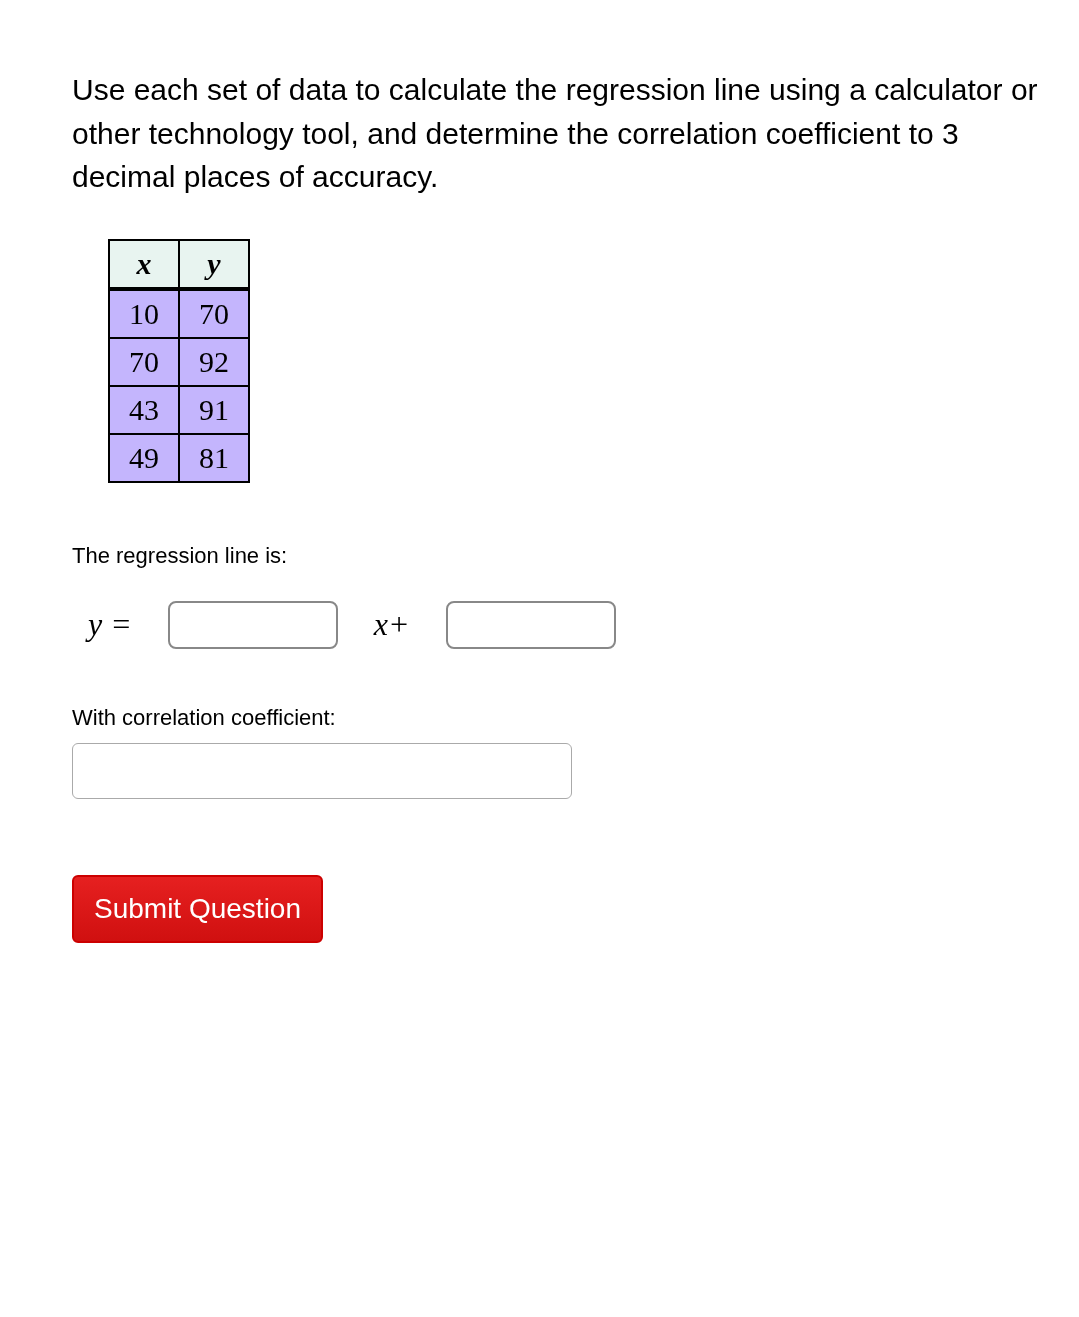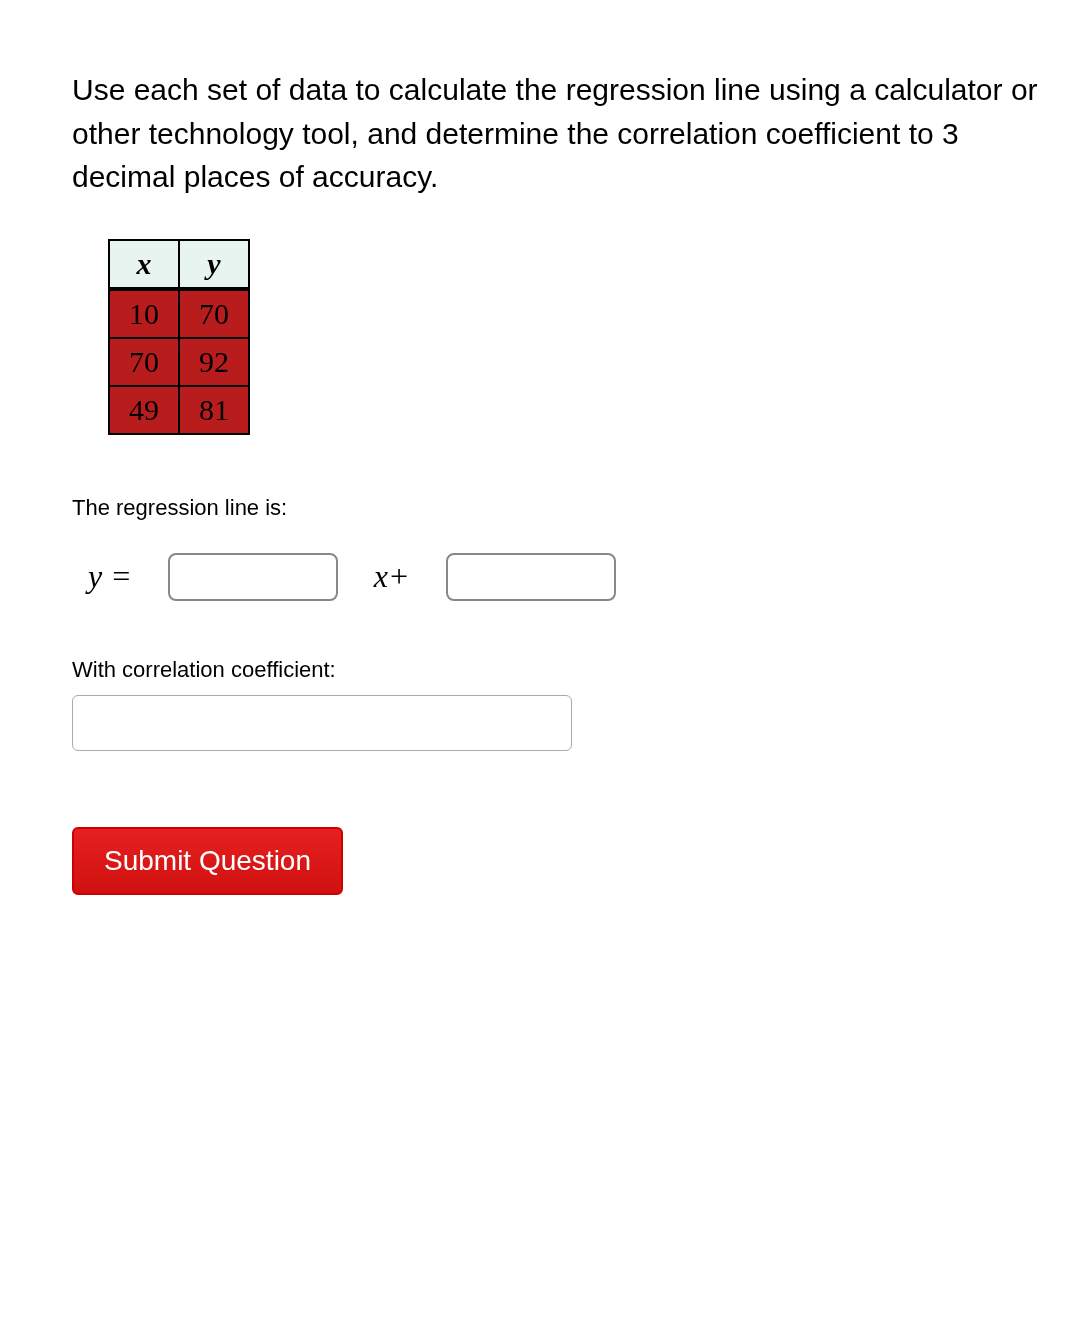--- a/index.html
+++ b/index.html
@@ -36,21 +36,21 @@
       min-width: 70px;
     }
     th {
       background: #e8f4f0;
       font-style: italic;
       font-weight: bold;
       font-family: Georgia, serif;
       border-bottom: 4px solid #000;
     }
     td {
-      background: #b91c1c;
+      background: #c4b5fd;
       font-family: Georgia, 'Times New Roman', serif;
       text-align: center;
     }
     .section-label {
       font-size: 22px;
       margin-bottom: 12px;
       margin-top: 40px;
     }
     .equation-row {
       display: flex;
@@ -84,21 +84,21 @@
       margin-top: 8px;
       margin-bottom: 60px;
       display: block;
     }
     .submit-btn {
       background: #dc1c1c;
       background: linear-gradient(to bottom, #e62020, #d01010);
       color: #fff;
       border: 2px solid #c00;
       border-radius: 6px;
-      padding: 16px 30px;
+      padding: 16px 20px;
       font-size: 28px;
       cursor: pointer;
       margin-left: 16px;
     }
     .corr-label {
       margin-top: 30px;
     }
   </style>
 </head>
 <body>
@@ -118,20 +118,24 @@
     <tbody>
       <tr>
         <td>10</td>
         <td>70</td>
       </tr>
       <tr>
         <td>70</td>
         <td>92</td>
       </tr>
       <tr>
+        <td>43</td>
+        <td>91</td>
+      </tr>
+      <tr>
         <td>49</td>
         <td>81</td>
       </tr>
     </tbody>
   </table>
 </div>
 
 <p class="section-label">The regression line is:</p>
 
 <div class="equation-row">

